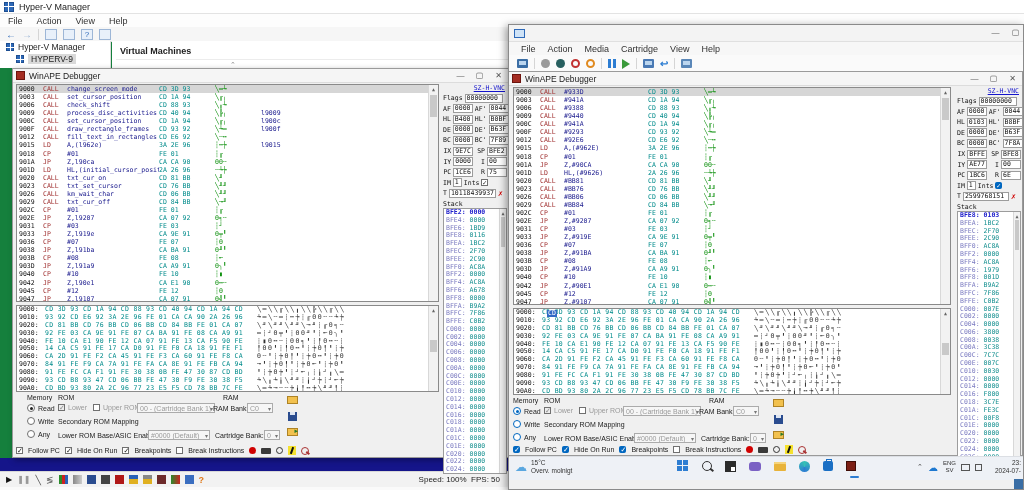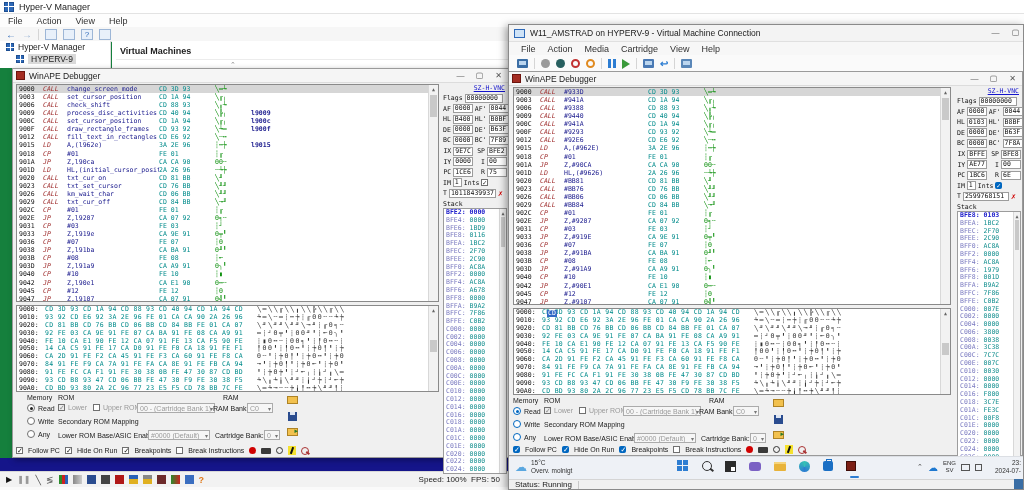--- a/index.html
+++ b/index.html
@@ -35,26 +35,26 @@
   .wtitle{height:13px;background:#f5f5f5;border-bottom:1px solid #dcdcdc;display:flex;align-items:center;gap:4px;padding:0 2px 0 3px;font-size:8.5px;color:#1a1a1a;}
   .wtitle .sp{flex:1;}
   .tb{width:15px;text-align:center;color:#555;font-size:8px;line-height:12px;}
   .winape-ico{width:9px;height:9px;background:#a42c22;box-shadow:inset 0 0 0 1px #6d140e;}
   
   .pane{position:absolute;background:#fff;border:1px solid #8a8a8a;box-sizing:border-box;overflow:hidden;}
   .code{font-family:"DejaVu Sans Mono",monospace;font-size:6.5px;}
   .drow{display:flex;height:8.07px;line-height:8.1px;white-space:nowrap;}
   .drow.sel{background:#d6d6d6;}
   .c-a{width:24px;padding-left:2px;color:#111;}
-  .c-m{width:24px;color:#a03030;font-style:italic;}
+  .c-m{width:24px;color:#a03030;}
   .c-o{width:92px;color:#202090;overflow:hidden;}
   .c-o2{width:84px;color:#202090;overflow:hidden;}
   .c-b{width:44px;color:#008b8b;}
   .c-g{width:34px;color:#0b8f0b;margin-left:12px;overflow:hidden;}
-  .c-l{width:36px;color:#202090;margin-left:2px;font-weight:bold;}
+  .c-l{width:36px;color:#202090;margin-left:12px;}
   .sb{position:absolute;right:0;top:0;bottom:0;width:9px;background:#f2f2f2;border-left:1px solid #d8d8d8;}
   .sb .ar{height:8px;text-align:center;font-size:5px;color:#666;line-height:8px;}
   .sb .th{position:absolute;left:1px;right:1px;background:#c9c9c9;}
   .mrow{display:flex;height:7.9px;line-height:7.9px;white-space:nowrap;}
   .m-a{width:26px;padding-left:2px;color:#111;}
   .m-b{width:212px;color:#008b8b;letter-spacing:.3px;overflow:hidden;}
   .m-t{color:#333;letter-spacing:1.6px;overflow:hidden;width:160px;}
   .hlbyte{position:absolute;left:33px;top:1px;background:#316ac5;color:#fff;padding:0 1px;height:7px;line-height:7px;}
   
   .regs{position:absolute;font-family:"DejaVu Sans Mono",monospace;font-size:6.5px;color:#111;}
@@ -846,21 +846,20 @@
       <span class="i-tape"></span>
       <span class="i-clock"></span>
       <span class="i-run"></span>
       <span class="i-mag"></span>
     </div>
   </div>
 
   <div class="abs vmc">
     <div class="vmc-title">
       <span class="vmc-ico"></span>
-      <span>W11_AMSTRAD on HYPERV-9 - Virtual Machine Connection</span>
       <span style="flex:1;"></span>
       <span class="tb">—</span>
       <span class="tb">▢</span>
     </div>
     <div class="vmc-menu">
 
     <span>File</span>
         <span>Action</span>
         <span>Media</span>
         <span>Cartridge</span>
@@ -1519,20 +1518,16 @@
       <div class="tray">
         <span class="chev">⌃</span>
         <span class="ocloud">☁</span>
         <span class="trtxt"><span>ENG</span><br><span>SV</span></span>
         <span class="devico"></span>
         <span class="devico" style="width:7px;"></span>
         <span class="clocktx"><span>23:</span><br><span>2024-07-</span></span>
       </div>
     </div>
 
-    <div class="vstatus">
-      <span>Status: Running</span>
-      <span style="width:1px;height:8px;background:#c8c8c8;margin-left:6px;"></span>
-    </div>
     <div class="grip"></div>
   </div>
 
 </div>
 
 </body></html>

